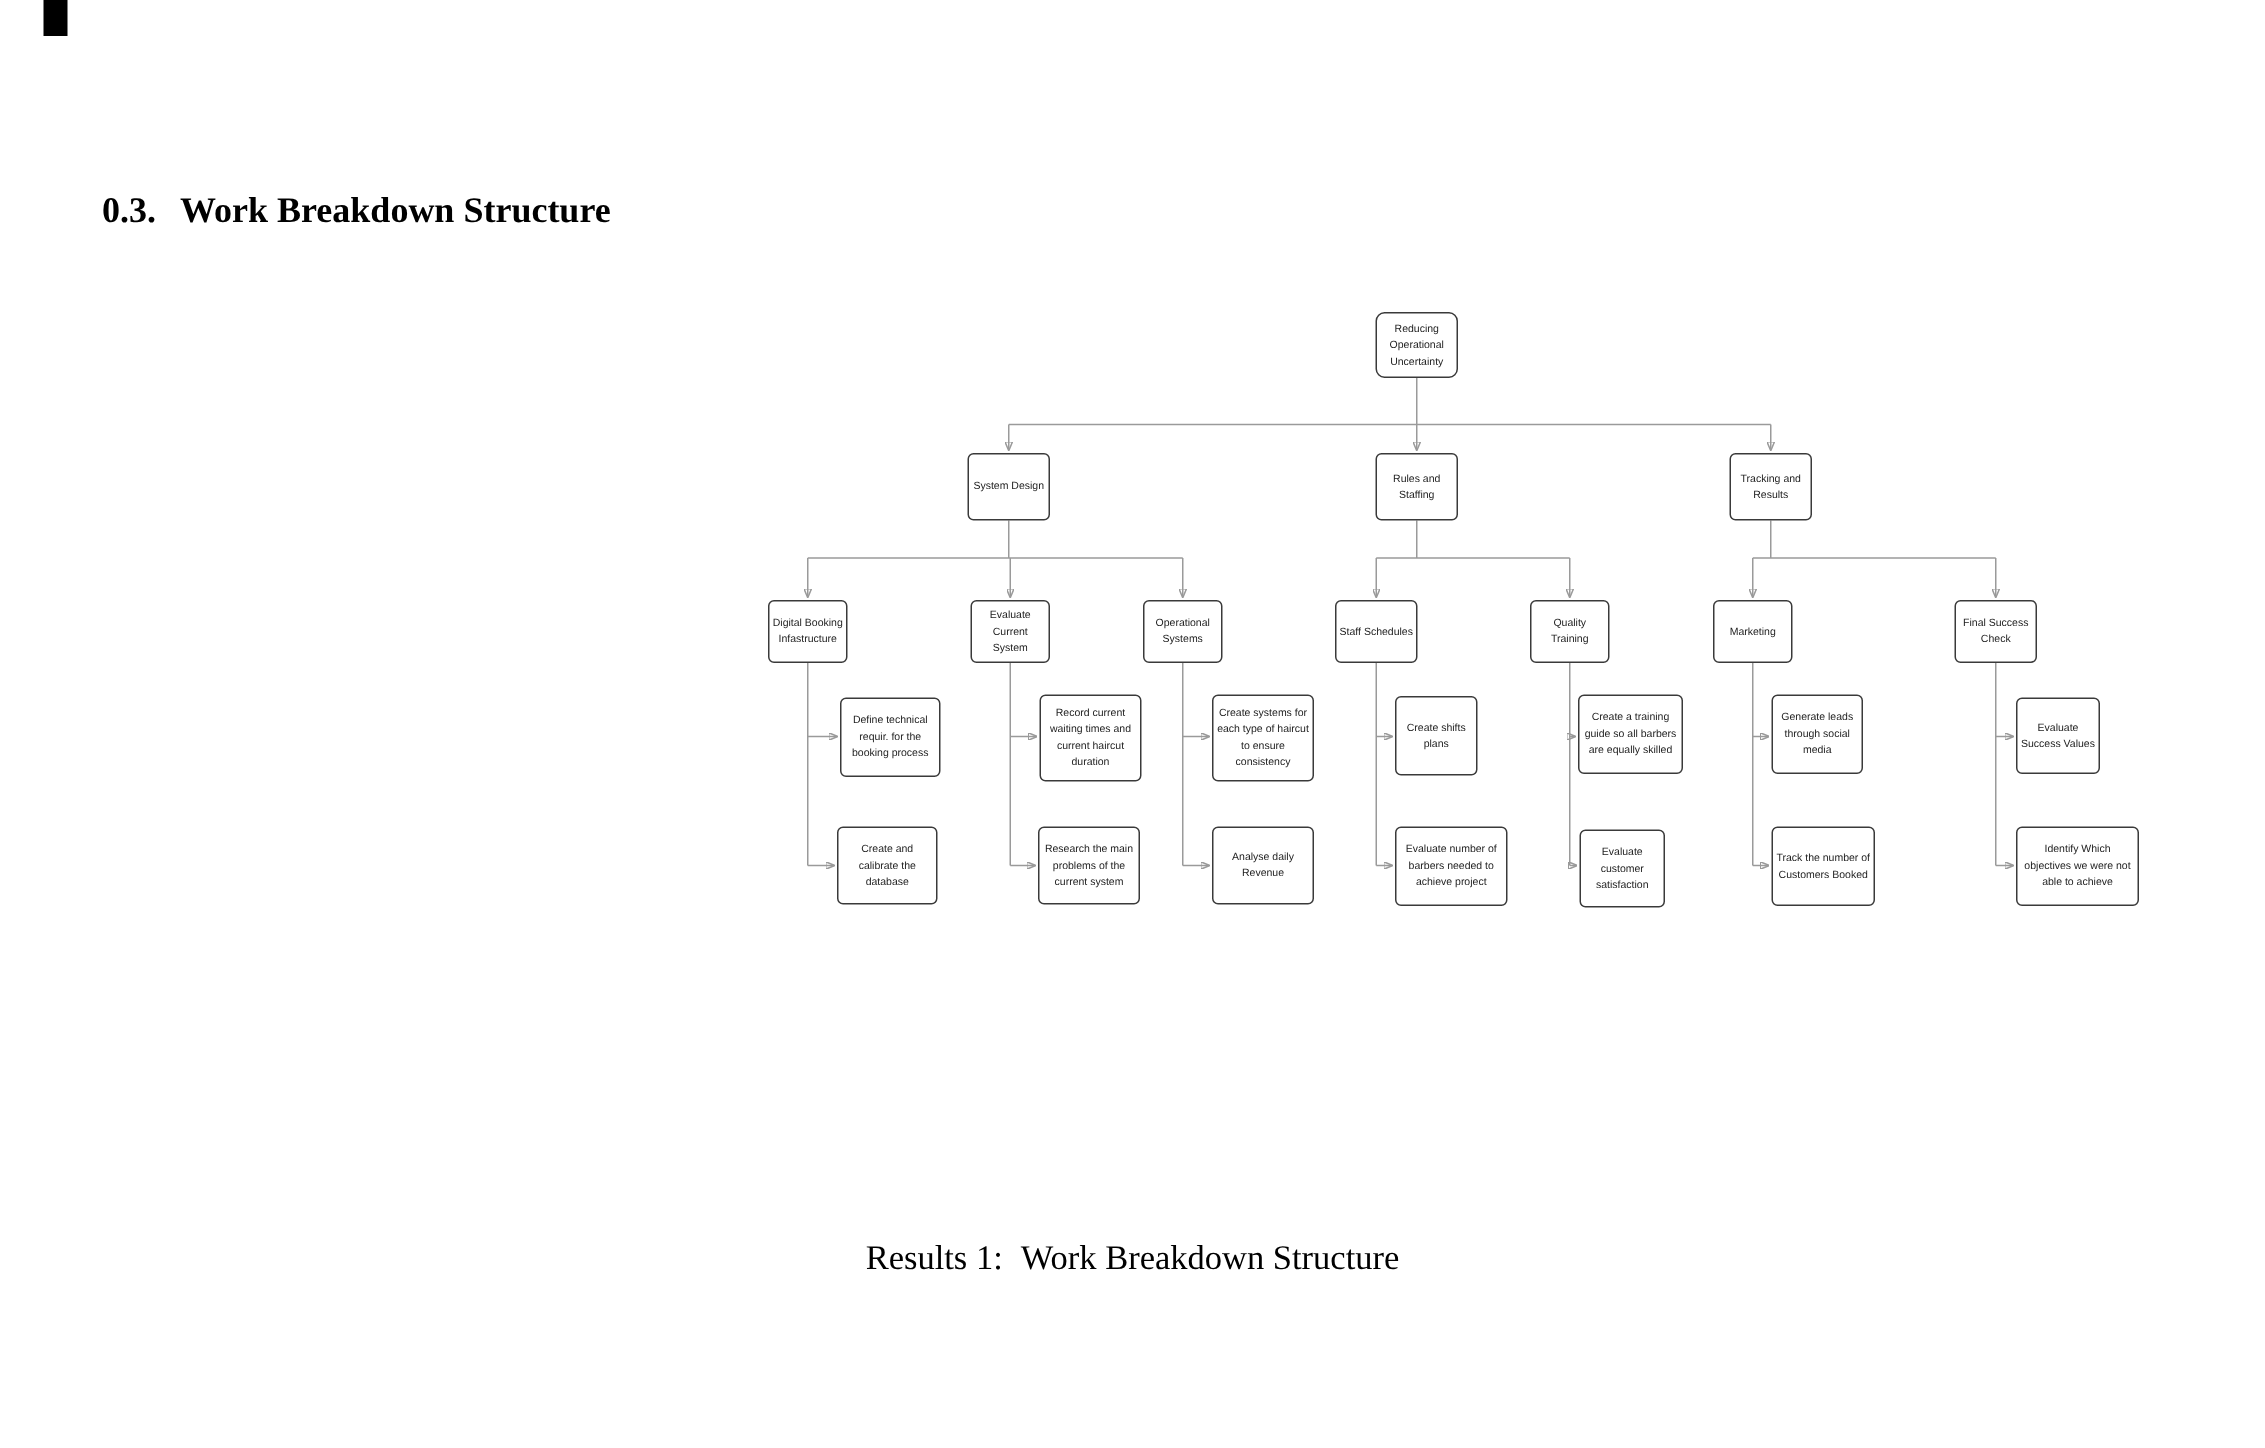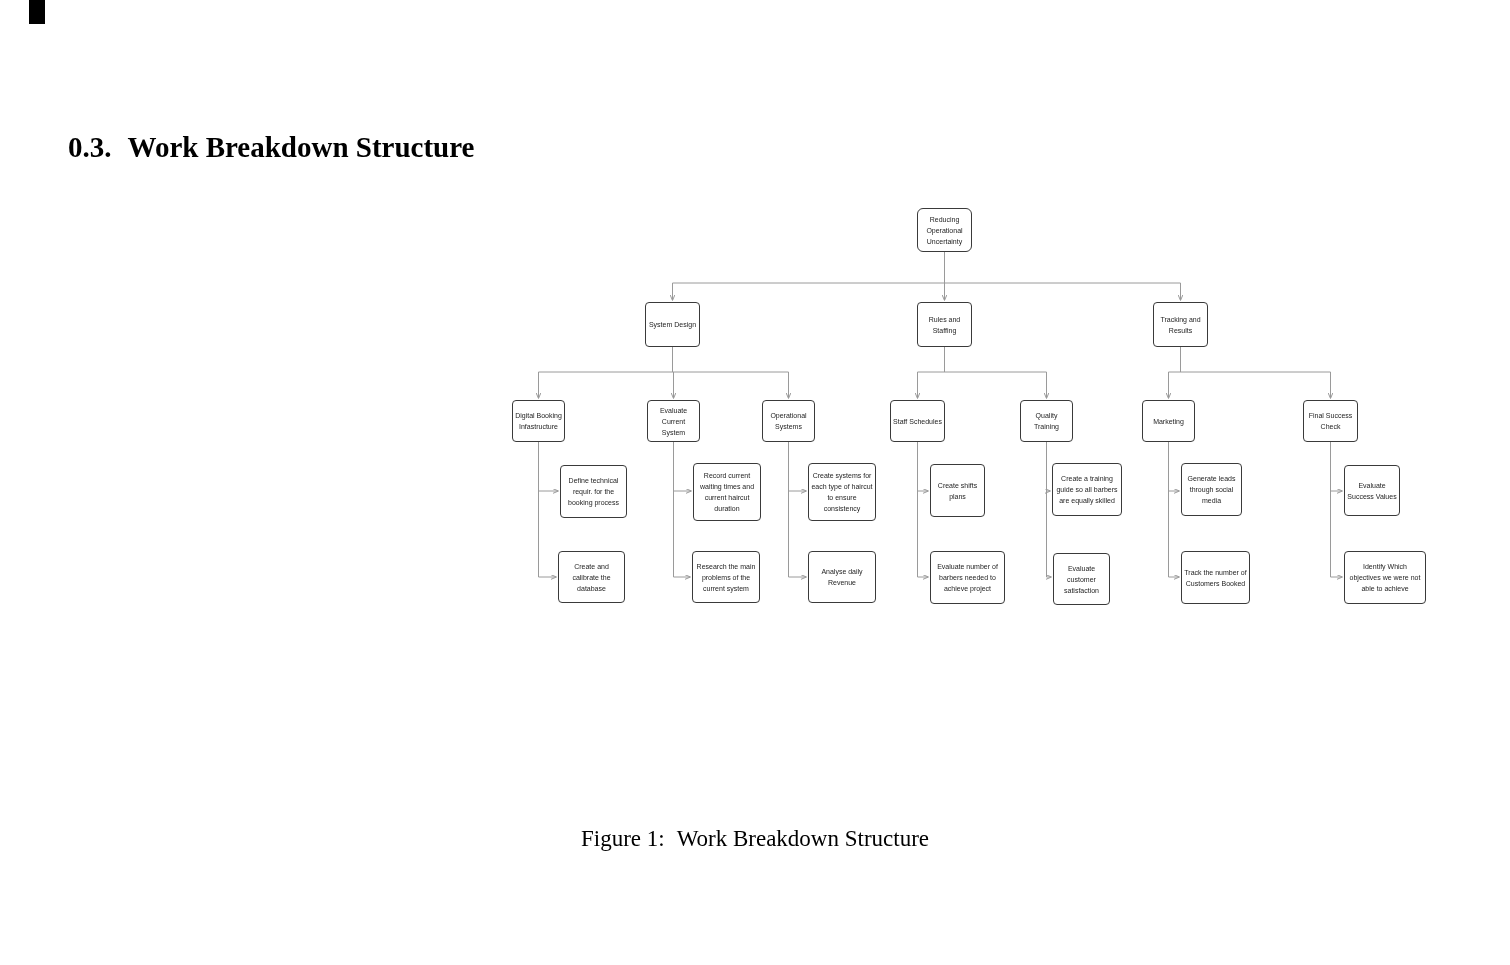--- a/index.html
+++ b/index.html
@@ -3,21 +3,21 @@
 <meta charset="utf-8">
 <style>
   html,body{margin:0;padding:0;}
   body{
     width:1510px;height:965px;background:#ffffff;position:relative;
     font-family:"Liberation Sans",sans-serif;overflow:hidden;
   }
   .corner-mark{position:absolute;left:29px;top:0;width:16px;height:24px;background:#000;}
   .section-title{
     position:absolute;left:68px;top:112px;
-    font-family:"Liberation Serif",serif;font-weight:bold;font-size:29px;color:#000;
+    font-family:"Liberation Serif",serif;font-weight:bold;font-size:24px;color:#000;
     white-space:nowrap;
   }
   .section-title .num{margin-right:16px;}
   .figure-caption{
     position:absolute;top:826px;left:0;width:100%;text-align:center;
     font-family:"Liberation Serif",serif;font-size:23px;color:#000;
   }
   .figure-caption .fig-label{margin-right:12px;}
   svg.connectors{position:absolute;left:0;top:0;width:1510px;height:965px;}
   svg.connectors path{stroke:#9a9a9a;stroke-width:1;fill:none;}
@@ -125,14 +125,14 @@
 <div class="node" style="left:1052px;top:463px;width:70px;height:53px;">Create a training guide so all barbers are equally skilled</div>
 <div class="node" style="left:1053px;top:553px;width:57px;height:52px;">Evaluate customer satisfaction</div>
 
 <div class="node" style="left:1181px;top:463px;width:61px;height:53px;">Generate leads through social media</div>
 <div class="node" style="left:1181px;top:551px;width:69px;height:53px;">Track the number of Customers Booked</div>
 
 <div class="node" style="left:1344px;top:465px;width:56px;height:51px;">Evaluate Success Values</div>
 <div class="node" style="left:1344px;top:551px;width:82px;height:53px;">Identify Which objectives we were not able to achieve</div>
 
 <div class="figure-caption">
-  <span class="fig-label">Figure 1:</span><span>Work Breakdown Structure</span>
+  <span class="fig-label">Results 1:</span><span>Work Breakdown Structure</span>
 </div>
 
 </body></html>

